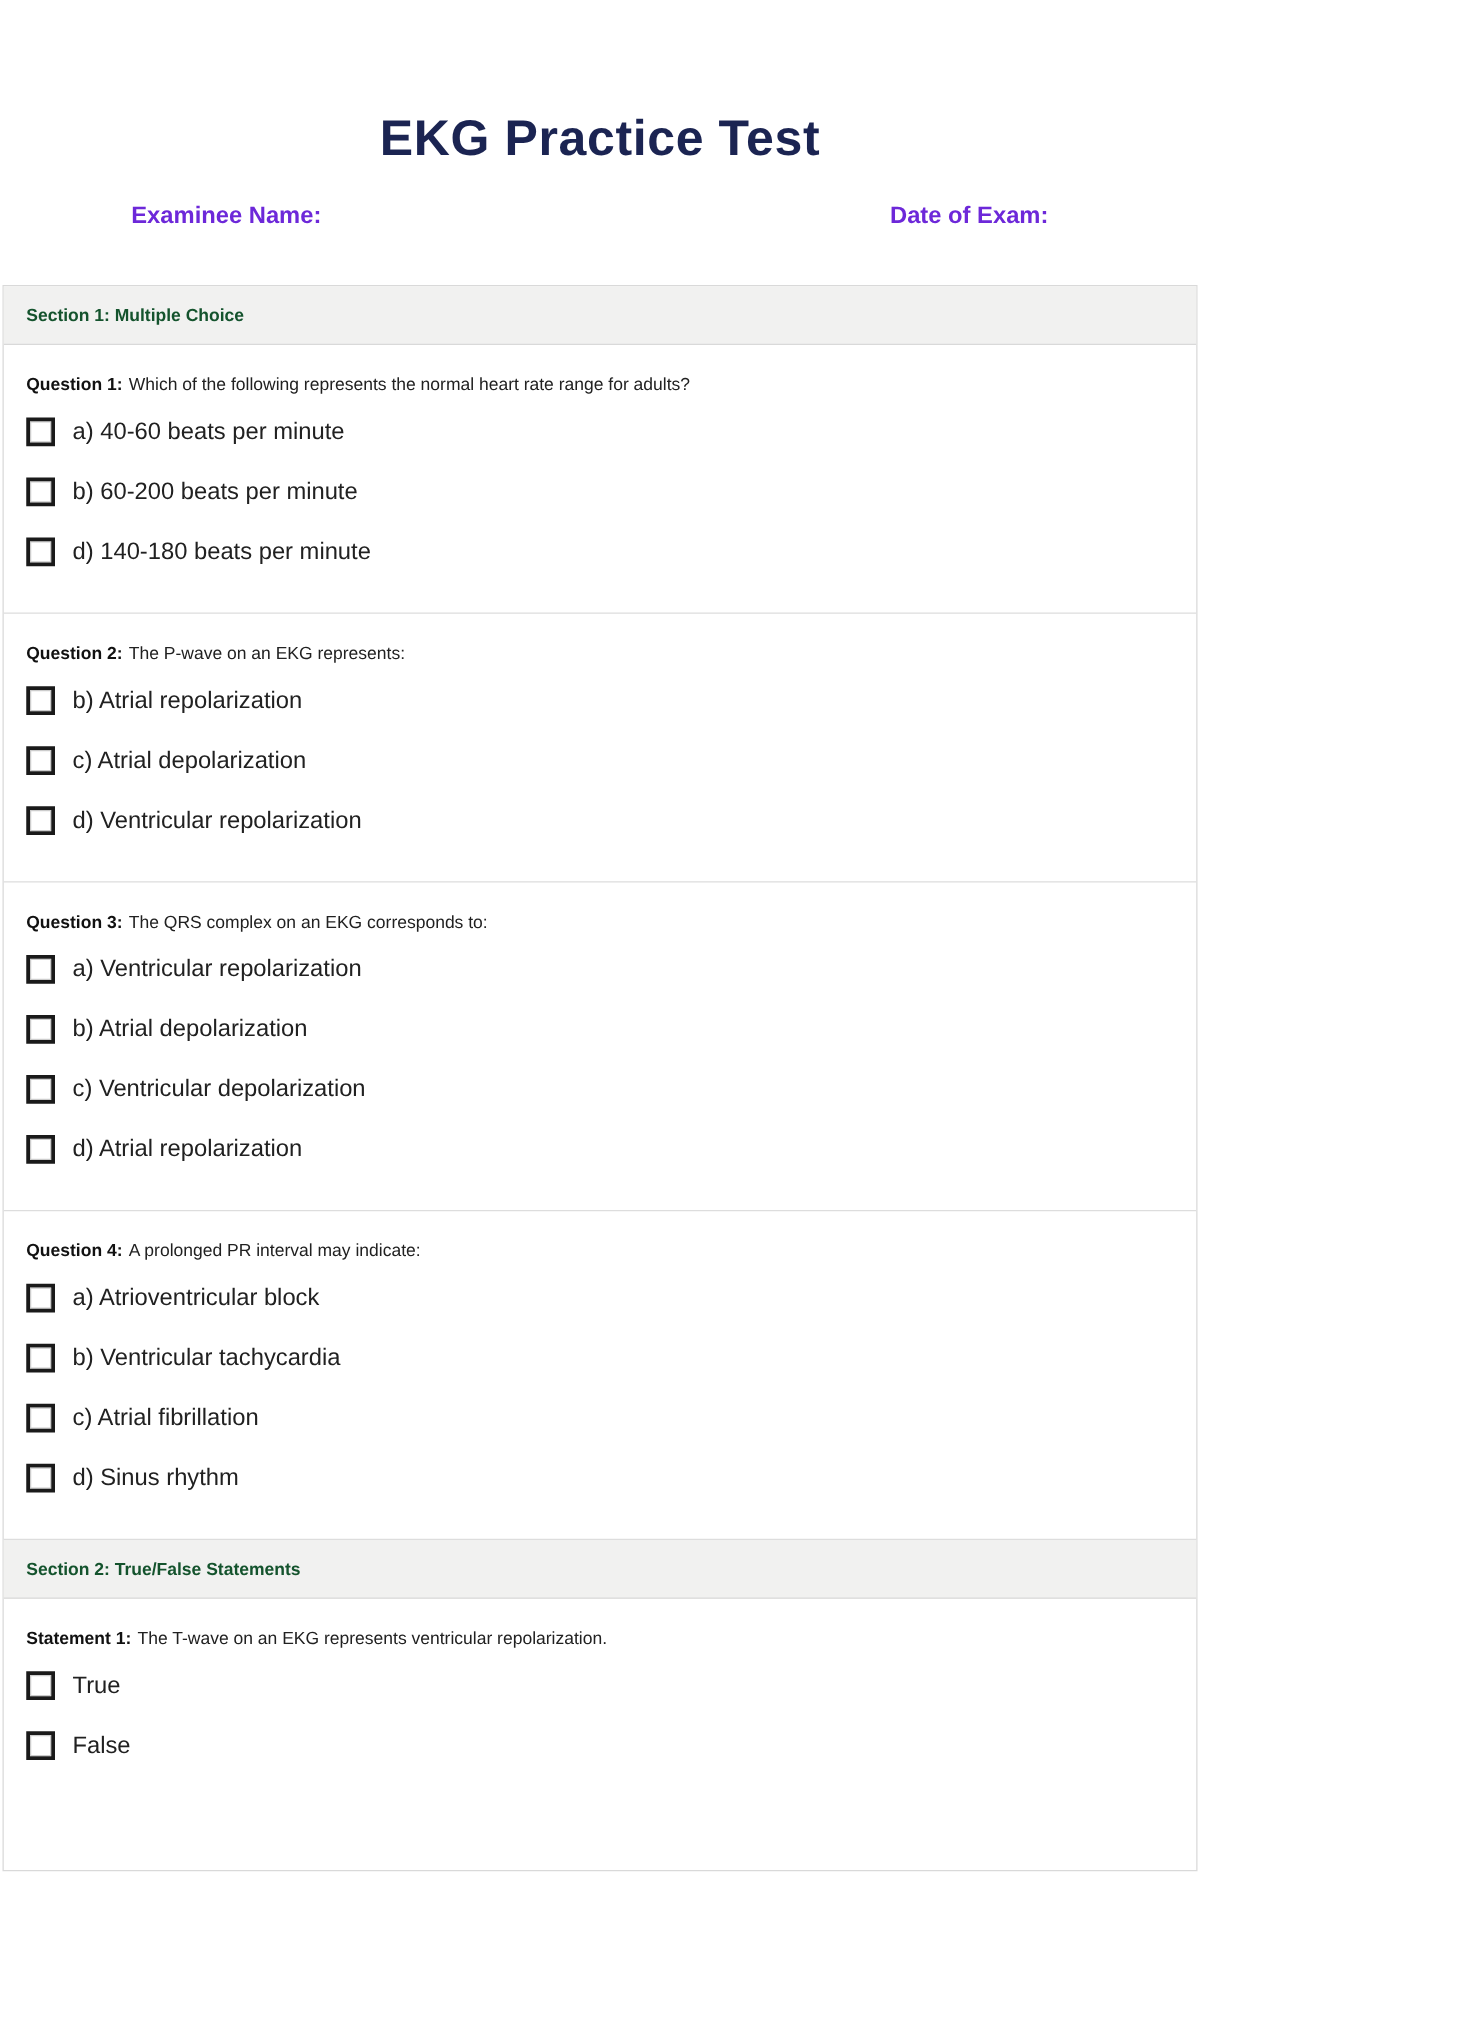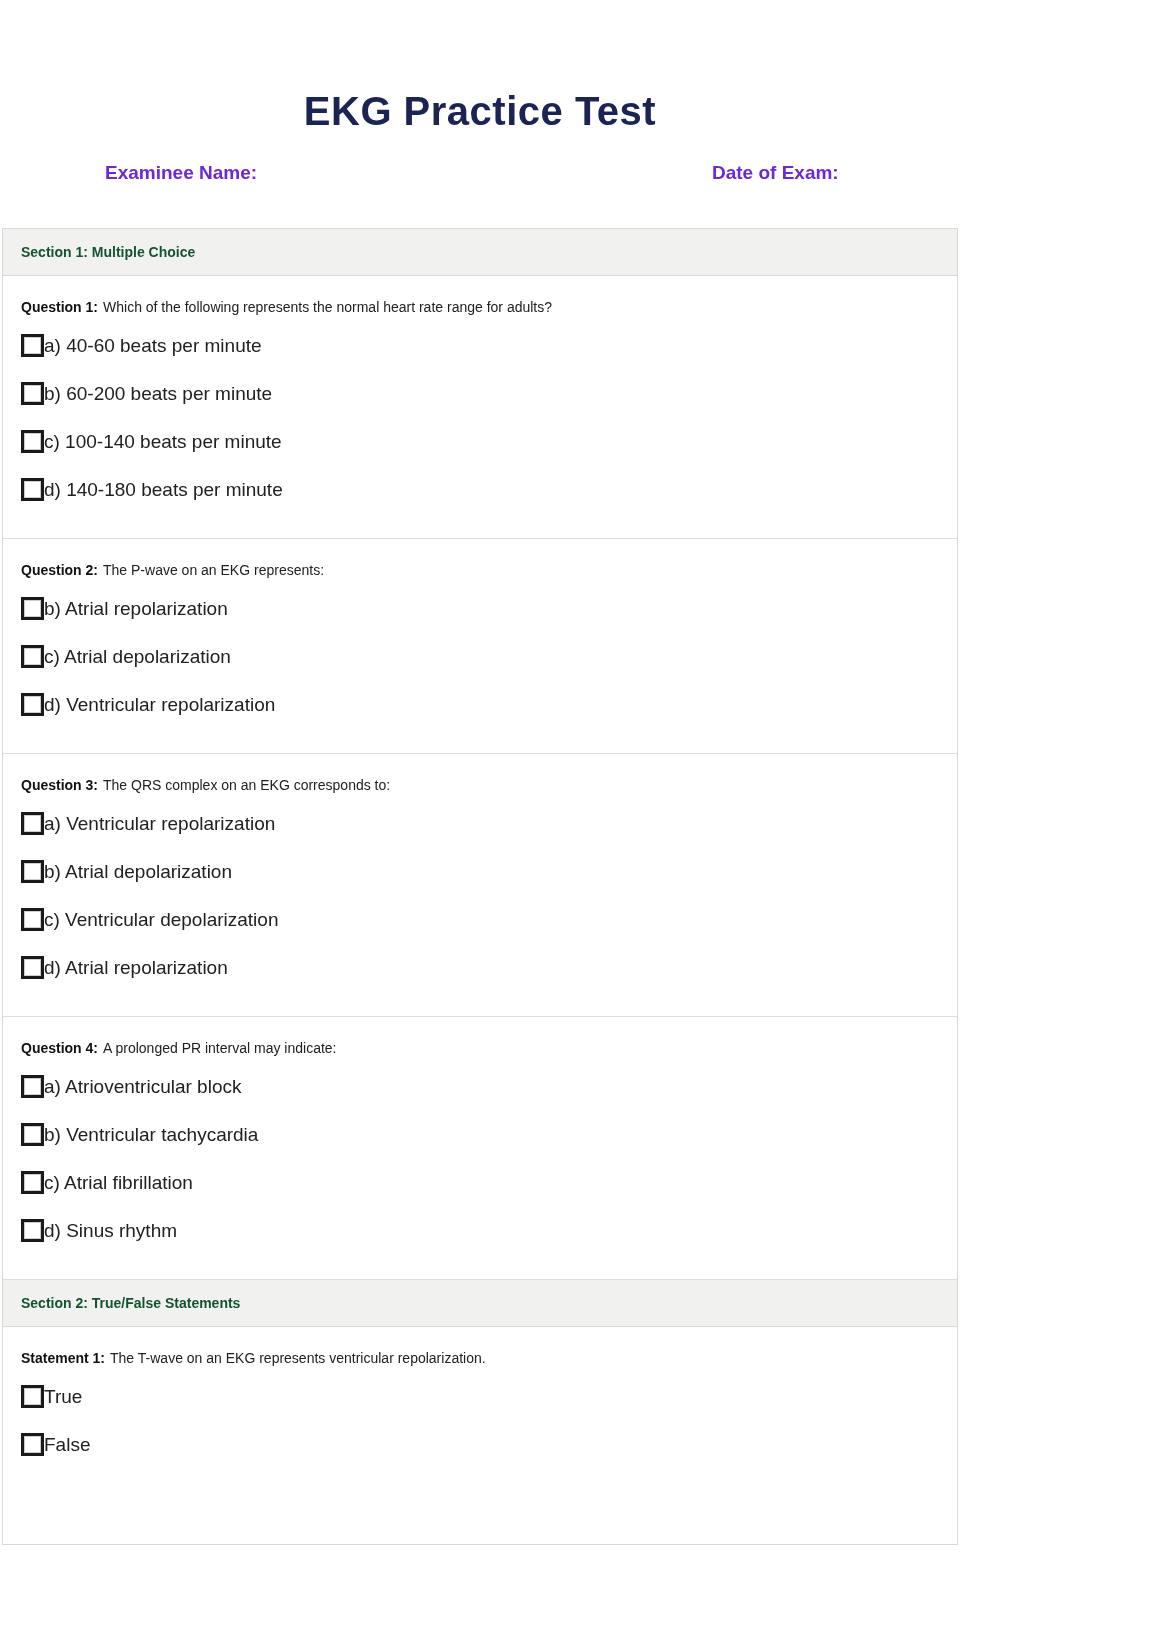--- a/index.html
+++ b/index.html
@@ -80,20 +80,21 @@
   .checkbox {
     display: inline-block;
     width: 23px;
     height: 23px;
     border: 3px solid #1a1a1a;
     background: #ffffff;
     flex: 0 0 auto;
     box-shadow: 0 0 0 1px #cccccc inset;
   }
   .option-label {
+    margin-left: 14px;
     font-size: 19px;
     line-height: 23px;
     color: #212121;
   }
 </style>
 </head>
 <body>
 
 <div class="page">
 
@@ -115,24 +116,20 @@
       <div class="option">
         <span class="checkbox"></span>
         <span class="option-label">a) 40-60 beats per minute</span>
       </div>
       <div class="option">
         <span class="checkbox"></span>
         <span class="option-label">b) 60-200 beats per minute</span>
       </div>
       <div class="option">
         <span class="checkbox"></span>
-        <span class="option-label">c) 100-140 beats per minute</span>
-      </div>
-      <div class="option">
-        <span class="checkbox"></span>
         <span class="option-label">d) 140-180 beats per minute</span>
       </div>
     </div>
 
     <div class="question">
       <p class="q-line">
         <span class="q-label">Question 2:</span><span>The P-wave on an EKG represents:</span>
       </p>
       <div class="option">
         <span class="checkbox"></span>

